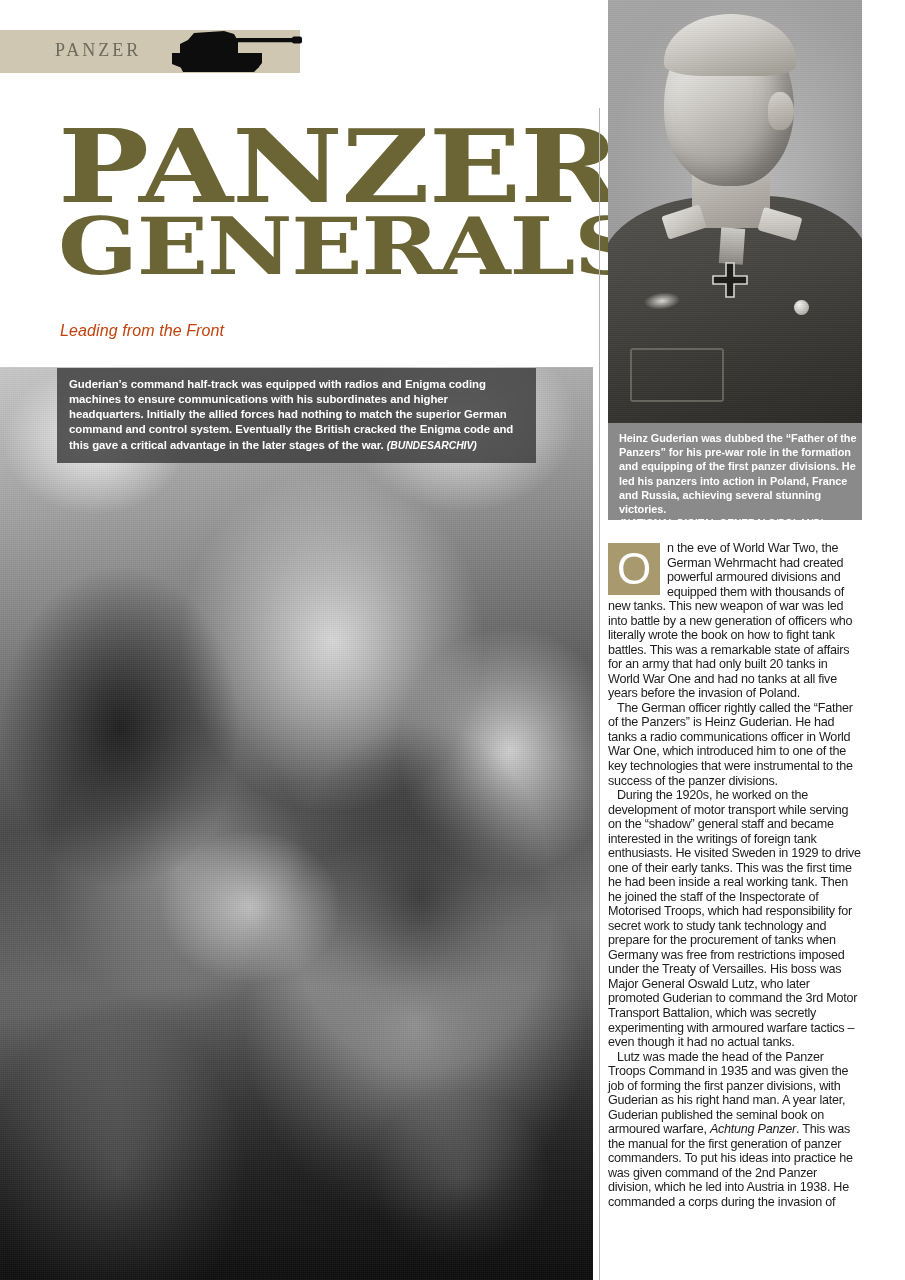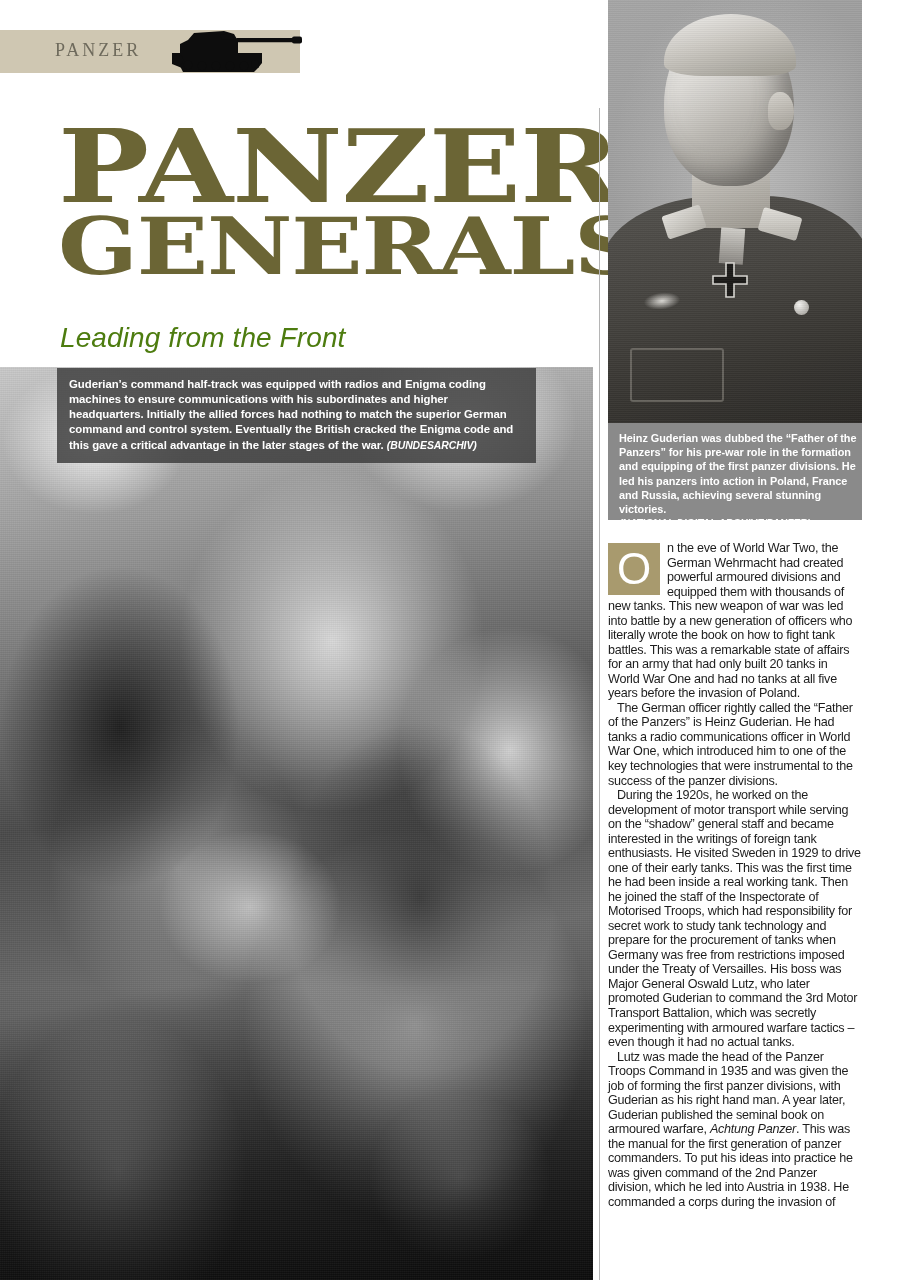--- a/index.html
+++ b/index.html
@@ -71,22 +71,22 @@
   }
   .headline-line.l1 { font-size: 101px; transform: scaleX(1.20); transform-origin: left top; }
   .headline-line.l2 { font-size: 78px; transform: scaleX(1.20); transform-origin: left top; margin-top: 6px; }
 
   .subtitle {
     position: absolute;
     left: 60px;
     top: 322px;
     font-family: "Liberation Sans", sans-serif;
     font-style: italic;
-    font-size: 28px;
-    color: #4d7c0f;
+    font-size: 16px;
+    color: #c2410c;
     letter-spacing: 0.1px;
     white-space: nowrap;
   }
 
   
   .col-divider {
     position: absolute;
     left: 599px;
     top: 108px;
     width: 1px;
@@ -409,21 +409,21 @@
       <path d="M14 1 h8 v13 h13 v8 h-13 v13 h-8 v-13 h-13 v-8 h13 z" fill="#1c1b19" stroke="#d9d7d2" stroke-width="1.6"></path>
     </svg>
     <div class="pr-eagle"></div>
     <div class="pr-btn1"></div>
     <div class="pr-pocket"></div>
     <div class="pr-grain"></div>
   </div>
 
   <div class="caption-right">
     <span>Heinz Guderian was dubbed the “Father of the Panzers” for his pre-war role in the formation and equipping of the first panzer divisions. He led his panzers into action in Poland, France and Russia, achieving several stunning victories.</span>
-    <span class="credit">(NATIONAL DIGITAL ARCHIVE/PANZER)</span>
+    <span class="credit">(NATIONAL DIGITAL GENERALS/POLAND)</span>
   </div>
 
   <div class="body-col">
     <p class="first"><span class="drop-cap">O</span><span>n the eve of World War Two, the German Wehrmacht had created powerful armoured divisions and equipped them with thousands of new tanks. This new weapon of war was led into battle by a new generation of officers who literally wrote the book on how to fight tank battles. This was a remarkable state of affairs for an army that had only built 20 tanks in World War One and had no tanks at all five years before the invasion of Poland.</span></p>
     <p>The German officer rightly called the “Father of the Panzers” is Heinz Guderian. He had tanks a radio communications officer in World War One, which introduced him to one of the key technologies that were instrumental to the success of the panzer divisions.</p>
     <p>During the 1920s, he worked on the development of motor transport while serving on the “shadow” general staff and became interested in the writings of foreign tank enthusiasts. He visited Sweden in 1929 to drive one of their early tanks. This was the first time he had been inside a real working tank. Then he joined the staff of the Inspectorate of Motorised Troops, which had responsibility for secret work to study tank technology and prepare for the procurement of tanks when Germany was free from restrictions imposed under the Treaty of Versailles. His boss was Major General Oswald Lutz, who later promoted Guderian to command the 3rd Motor Transport Battalion, which was secretly experimenting with armoured warfare tactics – even though it had no actual tanks.</p>
     <p><span>Lutz was made the head of the Panzer Troops Command in 1935 and was given the job of forming the first panzer divisions, with Guderian as his right hand man. A year later, Guderian published the seminal book on armoured warfare, </span><i>Achtung Panzer</i><span>. This was the manual for the first generation of panzer commanders. To put his ideas into practice he was given command of the 2nd Panzer division, which he led into Austria in 1938. He commanded a corps during the invasion of</span></p>
   </div>
 
 

